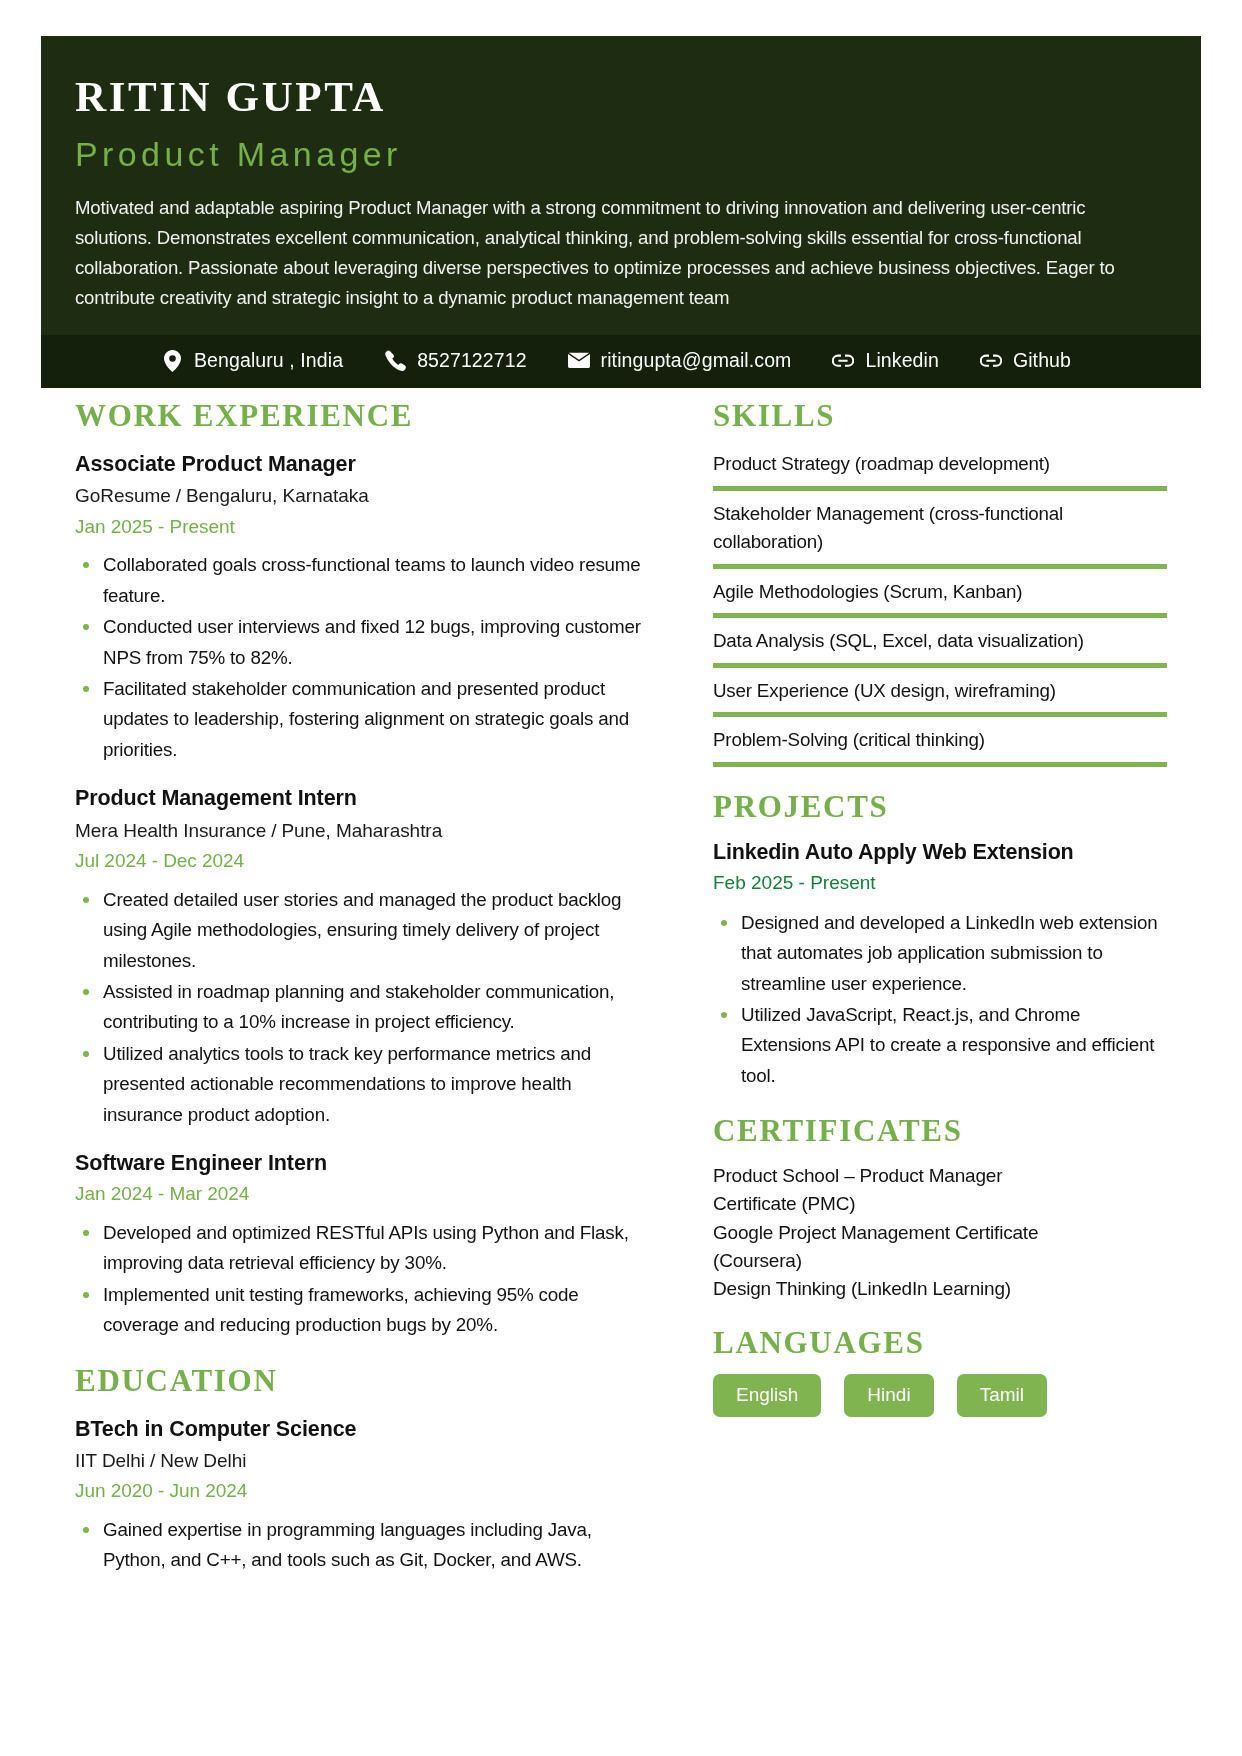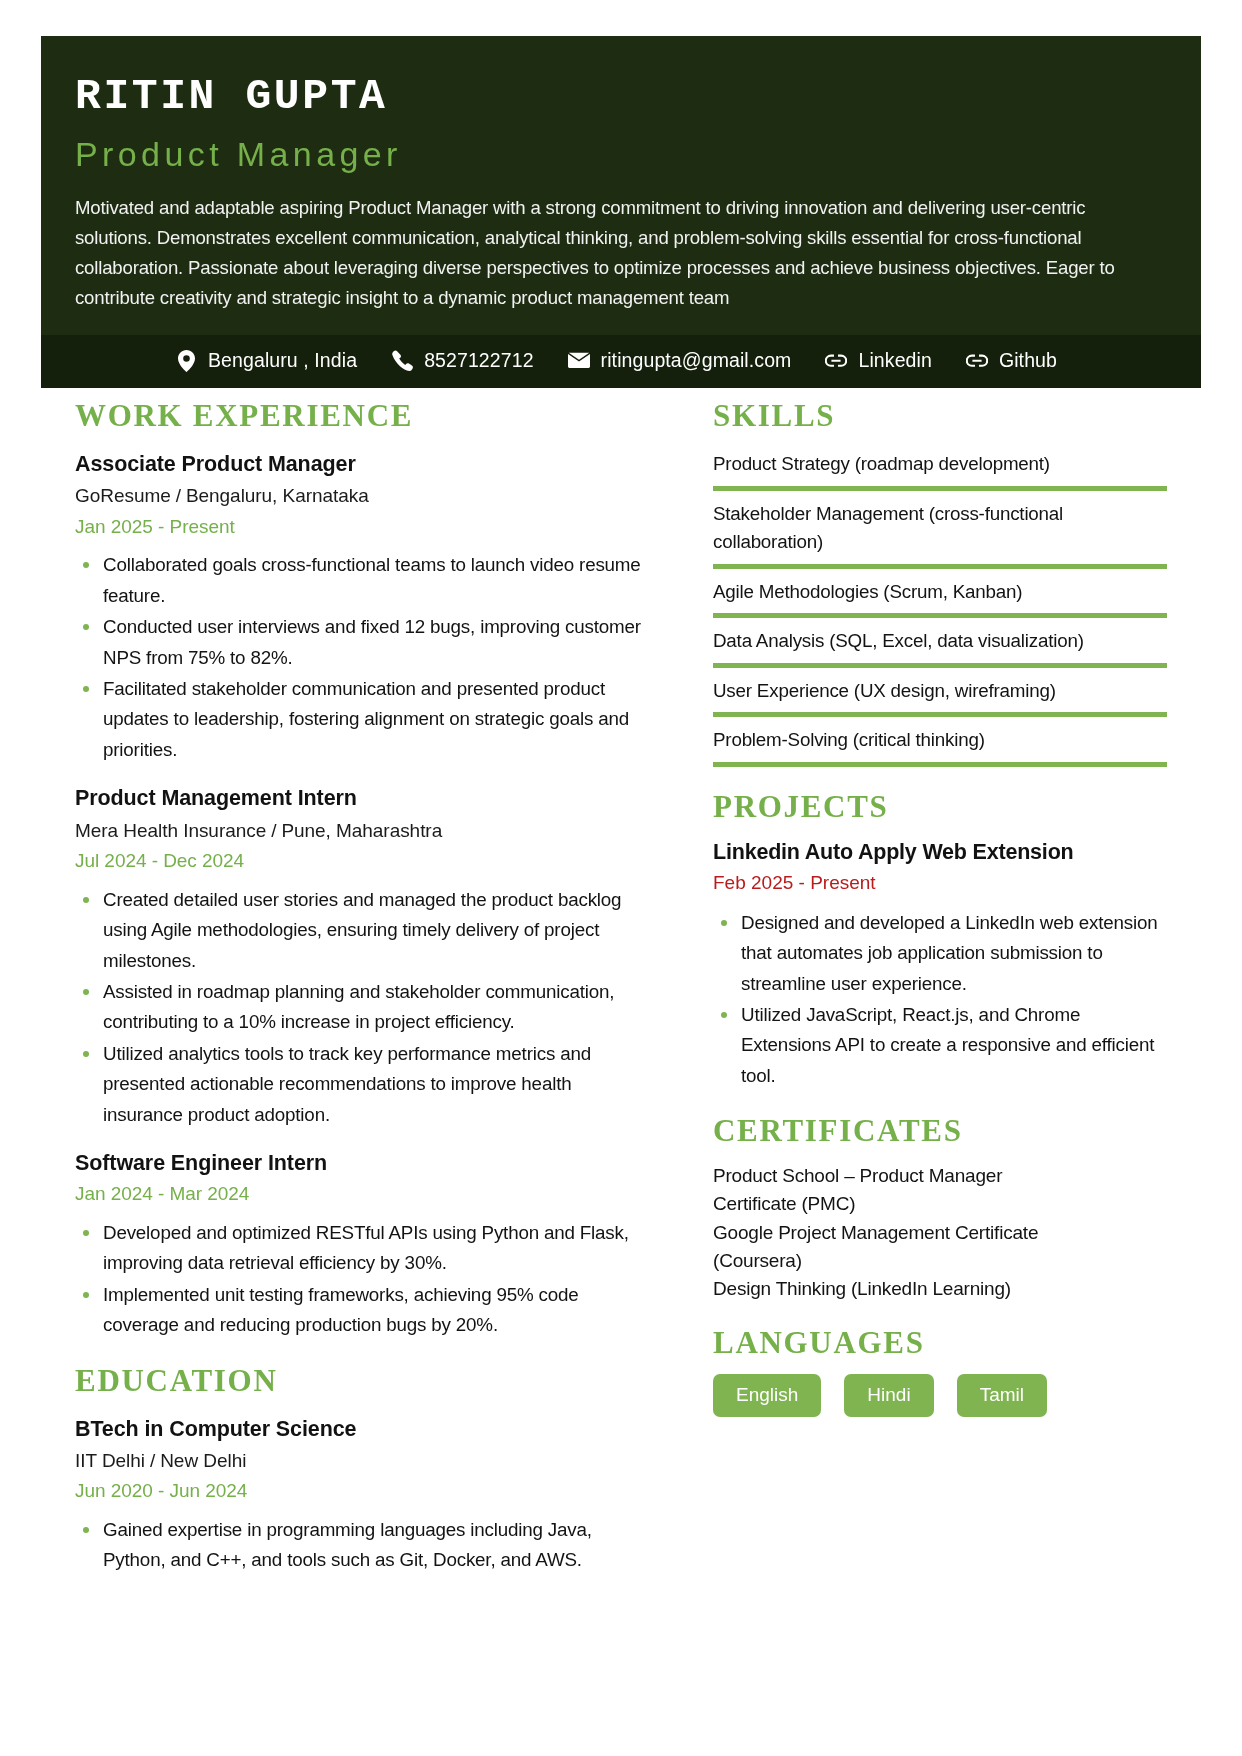--- a/index.html
+++ b/index.html
@@ -23,21 +23,21 @@
     position: absolute;
     left: 41px;
     top: 36px;
     width: 1160px;
     background: #1e2d12;
   }
   .header-inner {
     padding: 38px 34px 22px 34px;
   }
   .full-name {
-    font-family: Liberation Mono, monospace;
+    font-family: Liberation Serif, serif;
     font-size: 43px;
     font-weight: 700;
     letter-spacing: 2.6px;
     color: #ffffff;
     line-height: 1.08;
   }
   .job-title {
     font-family: "Liberation Sans", sans-serif;
     font-size: 34px;
     font-weight: 400;
@@ -53,21 +53,21 @@
     color: #f2f2f2;
     letter-spacing: -0.18px;
     max-width: 1075px;
   }
   .contact-bar {
     background: #14200b;
     padding: 14px 34px 16px 24px;
     display: flex;
     align-items: center;
     justify-content: center;
-    gap: 0;
+    gap: 7px;
   }
   .contact-item {
     display: flex;
     align-items: center;
     gap: 11px;
     color: #ffffff;
     font-size: 19.5px;
     letter-spacing: 0.1px;
     padding: 0 17px;
     white-space: nowrap;
@@ -171,21 +171,21 @@
   
   .proj-title {
     font-size: 21.5px;
     font-weight: 700;
     color: #121212;
     line-height: 1.36;
     letter-spacing: -0.2px;
   }
   .proj-date {
     font-size: 19px;
-    color: #b91c1c;
+    color: #15803d;
     line-height: 1.5;
     margin-top: 2px;
   }
 
   
   .cert-line {
     font-size: 19px;
     line-height: 1.48;
     color: #131313;
     letter-spacing: -0.2px;

